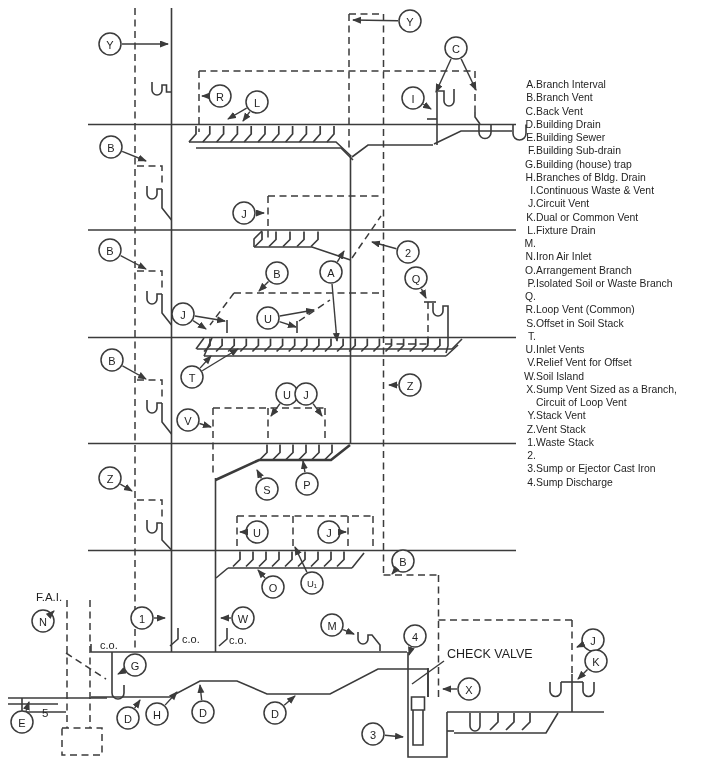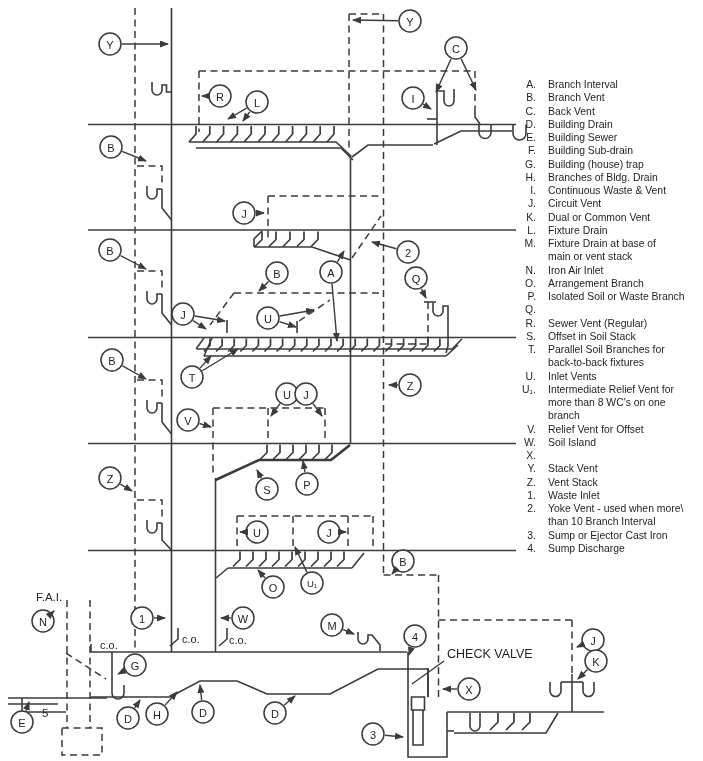--- a/index.html
+++ b/index.html
@@ -4,21 +4,21 @@
 <style>
   html,body{margin:0;padding:0;background:#ffffff;}
   body{width:703px;height:761px;position:relative;overflow:hidden;
        font-family:"Liberation Sans", sans-serif;}
   #stage{position:absolute;left:0;top:0;width:703px;height:761px;}
   svg{position:absolute;left:0;top:0;}
   #legend{position:absolute;left:518px;top:78px;width:182px;
           font-size:10.4px;line-height:13.25px;color:#1f1f1f;}
   .lg-row{display:flex;align-items:flex-start;}
   .lg-key{width:18px;text-align:right;flex:0 0 18px;}
-  .lg-desc{margin-left:12px;white-space:pre-line;}
+  .lg-desc{margin-left:0;white-space:pre-line;}
 </style>
 </head>
 <body>
 
 <div id="stage">
   <svg id="dgm" width="703" height="761" viewBox="0 0 703 761">
     <defs>
       <marker id="ah" markerUnits="userSpaceOnUse" markerWidth="10" markerHeight="8" refX="8" refY="3.5" orient="auto">
         <path d="M0,0 L9,3.5 L0,7 Z" fill="#3b3b3b"></path>
       </marker>
@@ -467,87 +467,78 @@
       <div class="lg-row">
         <span class="lg-key">K.</span>
         <span class="lg-desc">Dual or Common Vent</span>
       </div>
       <div class="lg-row">
         <span class="lg-key">L.</span>
         <span class="lg-desc">Fixture Drain</span>
       </div>
       <div class="lg-row">
         <span class="lg-key">M.</span>
-        <span class="lg-desc">Fixture Drain at base of
-main or vent stack</span>
       </div>
       <div class="lg-row">
         <span class="lg-key">N.</span>
         <span class="lg-desc">Iron Air Inlet</span>
       </div>
       <div class="lg-row">
         <span class="lg-key">O.</span>
         <span class="lg-desc">Arrangement Branch</span>
       </div>
       <div class="lg-row">
         <span class="lg-key">P.</span>
         <span class="lg-desc">Isolated Soil or Waste Branch</span>
       </div>
       <div class="lg-row">
         <span class="lg-key">Q.</span>
       </div>
       <div class="lg-row">
         <span class="lg-key">R.</span>
-        <span class="lg-desc">Sewer Vent (Regular)</span>
+        <span class="lg-desc">Loop Vent (Common)</span>
       </div>
       <div class="lg-row">
         <span class="lg-key">S.</span>
         <span class="lg-desc">Offset in Soil Stack</span>
       </div>
       <div class="lg-row">
         <span class="lg-key">T.</span>
-        <span class="lg-desc">Parallel Soil Branches for
-back-to-back fixtures</span>
       </div>
       <div class="lg-row">
         <span class="lg-key">U.</span>
         <span class="lg-desc">Inlet Vents</span>
       </div>
       <div class="lg-row">
-        <span class="lg-key">U₁.</span>
-        <span class="lg-desc">Intermediate Relief Vent for
-more than 8 WC's on one branch</span>
-      </div>
-      <div class="lg-row">
         <span class="lg-key">V.</span>
         <span class="lg-desc">Relief Vent for Offset</span>
       </div>
       <div class="lg-row">
         <span class="lg-key">W.</span>
         <span class="lg-desc">Soil Island</span>
       </div>
       <div class="lg-row">
         <span class="lg-key">X.</span>
+        <span class="lg-desc">Sump Vent Sized as a Branch,
+ Circuit of Loop Vent</span>
       </div>
       <div class="lg-row">
         <span class="lg-key">Y.</span>
         <span class="lg-desc">Stack Vent</span>
       </div>
       <div class="lg-row">
         <span class="lg-key">Z.</span>
         <span class="lg-desc">Vent Stack</span>
       </div>
       <div class="lg-row">
         <span class="lg-key">1.</span>
-        <span class="lg-desc">Waste Inlet</span>
+        <span class="lg-desc">Waste Stack</span>
       </div>
       <div class="lg-row">
         <span class="lg-key">2.</span>
-        <span class="lg-desc">Yoke Vent - used when more\
-than 10 Branch Interval</span>
       </div>
       <div class="lg-row">
         <span class="lg-key">3.</span>
         <span class="lg-desc">Sump or Ejector Cast Iron</span>
       </div>
       <div class="lg-row">
         <span class="lg-key">4.</span>
         <span class="lg-desc">Sump Discharge</span>
       </div>
     </div>

